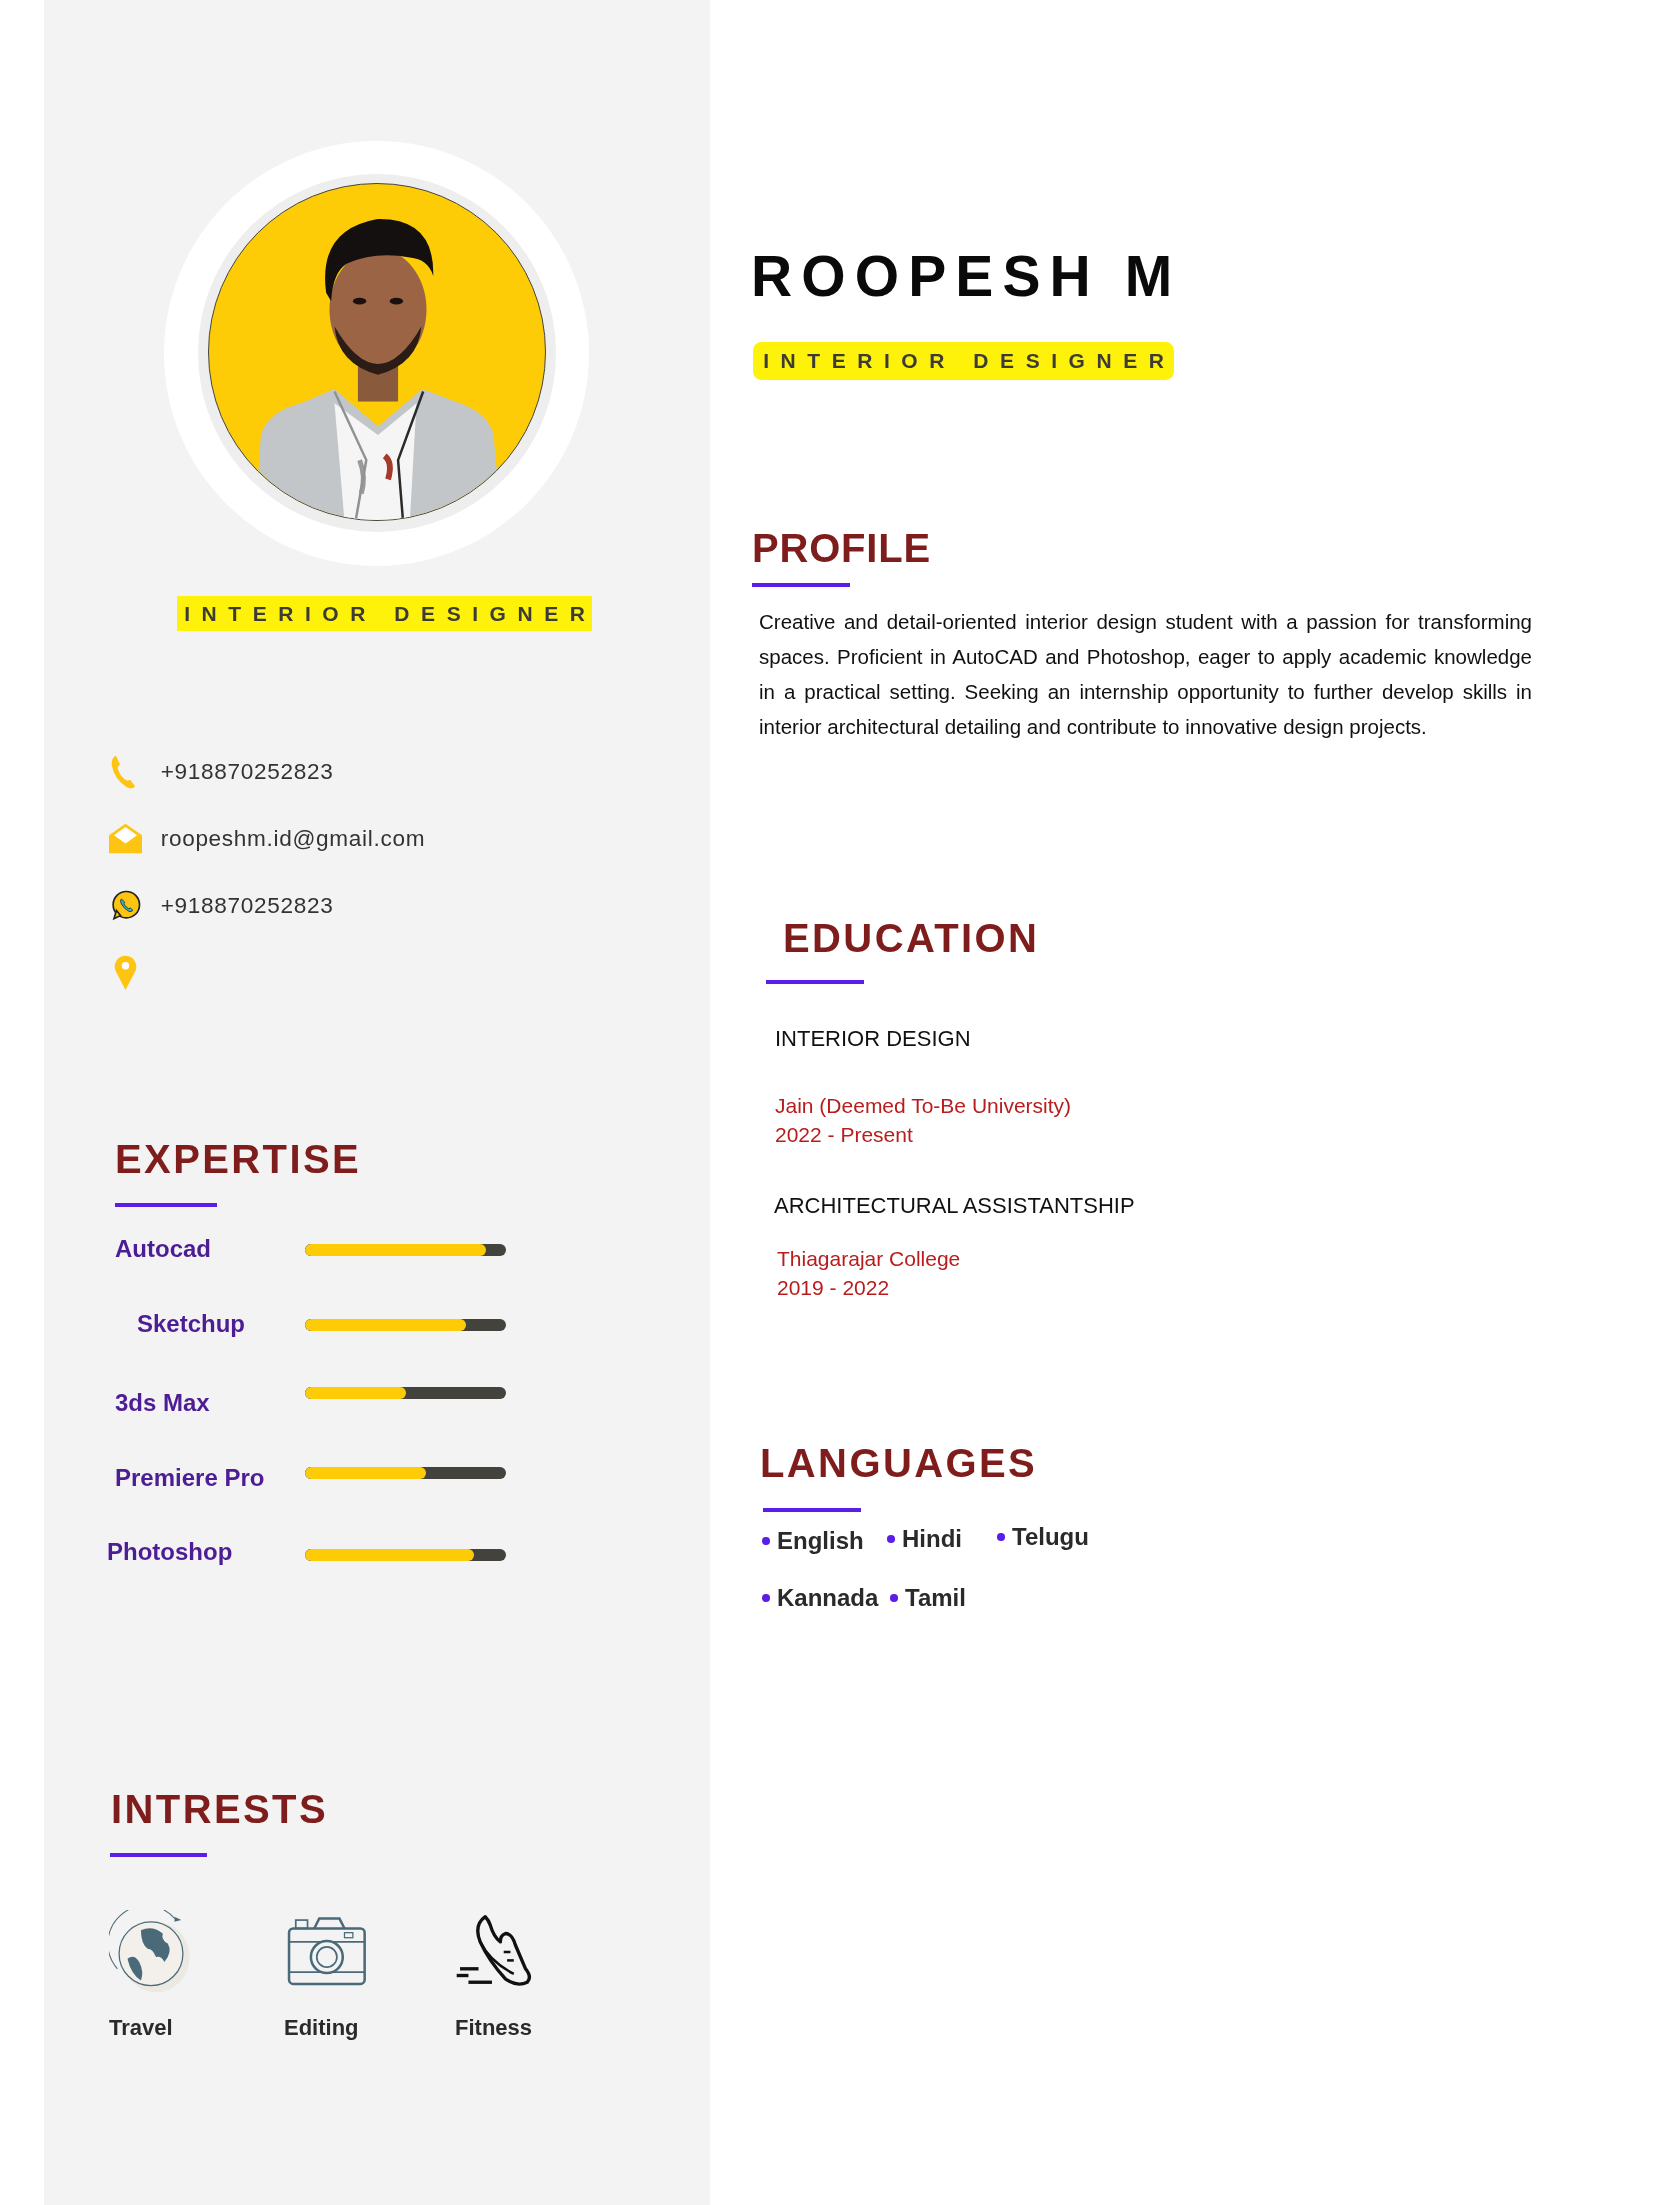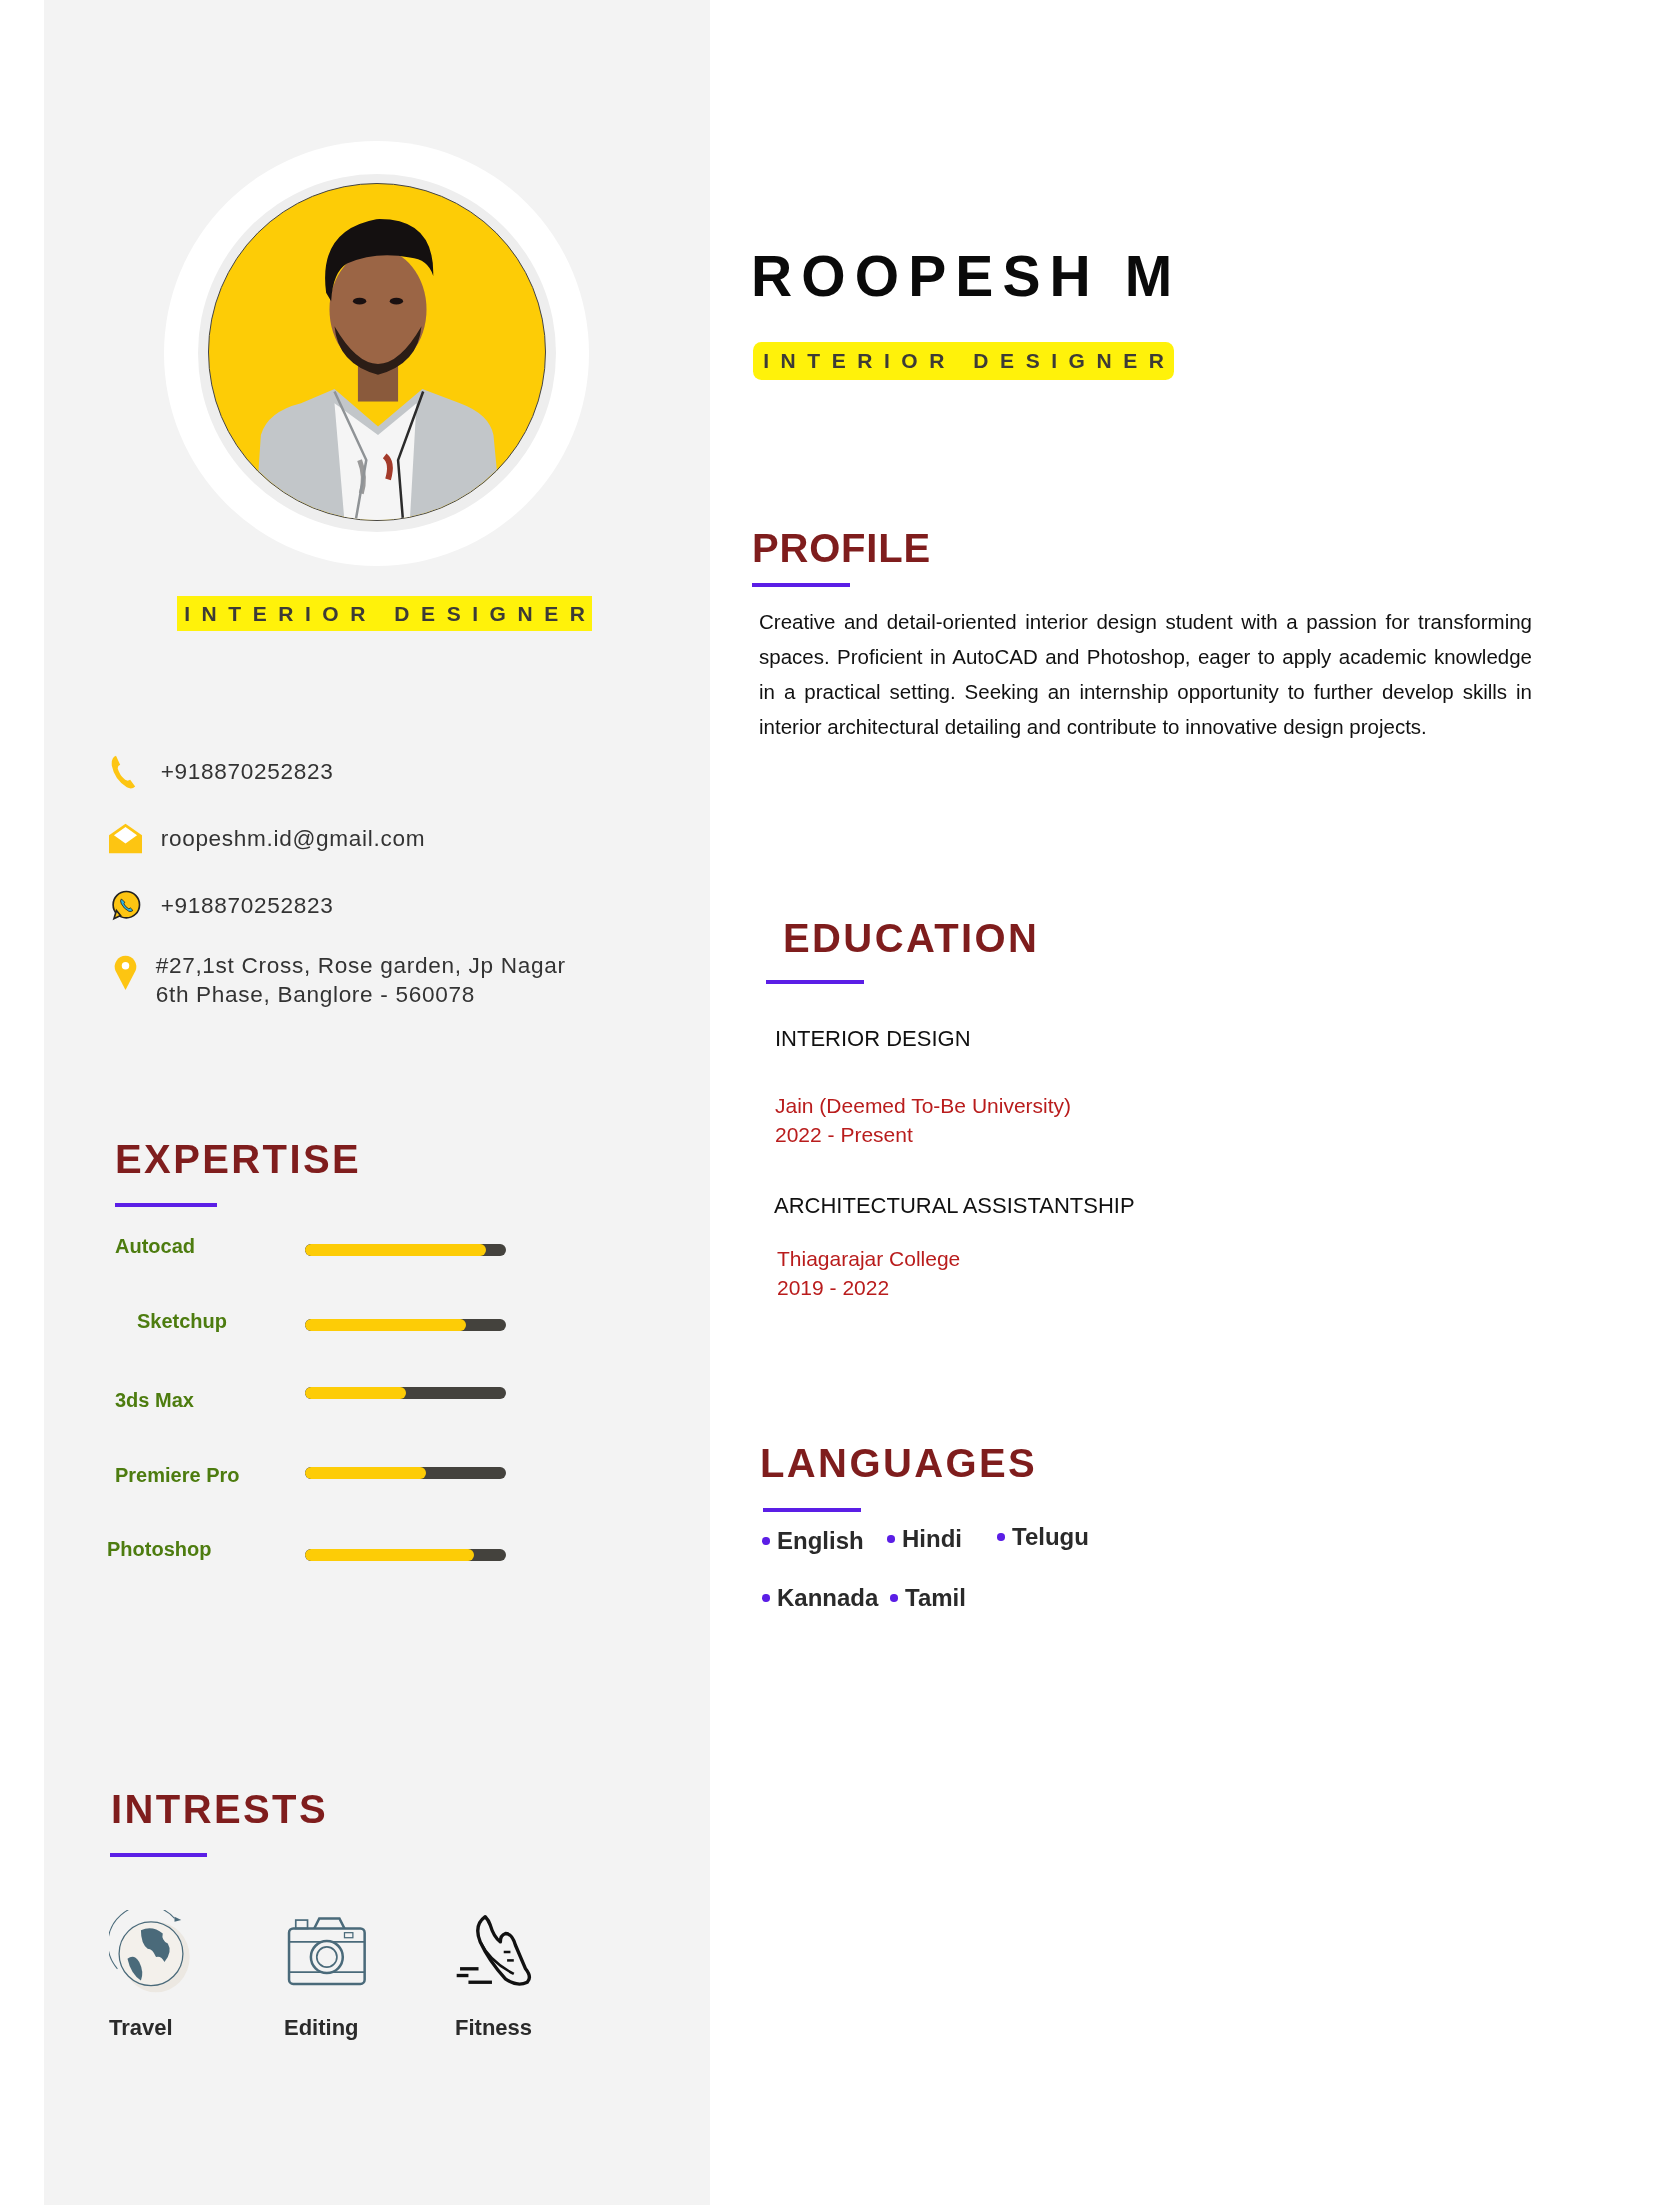--- a/index.html
+++ b/index.html
@@ -14,21 +14,21 @@
   .tag { background: #fff20a; color: #3d3b36; font-weight: bold; letter-spacing: 0.55em; display: flex;
          align-items: center; justify-content: center; white-space: nowrap; box-sizing: border-box; }
   .tag-left { left: 177px; top: 596px; width: 415px; height: 35px; font-size: 21px; padding-left: 11.7px; }
   .tag-right { left: 753px; top: 342px; width: 421px; height: 38px; font-size: 21px; border-radius: 8.4px; padding-left: 11.7px; }
   .name { left: 751px; top: 243px; font-size: 57px; font-weight: bold; letter-spacing: 0.16em; color: #0a0a0a; white-space: nowrap; }
   .section-title { font-size: 40px; font-weight: bold; letter-spacing: 0.06em; color: #7f1d1d; white-space: nowrap; }
   .underline { height: 4.2px; background: #5b1ee6; width: 98px; }
   .profile-text { left: 759px; top: 604px; width: 773px; font-size: 20.5px; line-height: 35px; text-align: justify; color: #111; }
   .contact-row { display: flex; align-items: center; font-size: 22.6px; color: #333; letter-spacing: 0.03em; white-space: nowrap; }
   .contact-icon { width: 37px; height: 37px; display: flex; align-items: center; justify-content: center; margin-right: 16.7px; }
-  .skill-label { font-size: 20px; font-weight: bold; color: #4d7c0f; white-space: nowrap; }
+  .skill-label { font-size: 24px; font-weight: bold; color: #4c1d95; white-space: nowrap; }
   .skill-bar { height: 11.7px; width: 201px; background: #44423d; border-radius: 5.9px; overflow: hidden; }
   .skill-fill { height: 100%; background: #fdcc06; border-radius: 5.9px; }
   .edu-text { font-size: 21px; color: #b91c1c; white-space: nowrap; line-height: 29px; }
   .edu-head { font-size: 22px; color: #111; white-space: nowrap; }
   .lang { display: flex; align-items: center; font-size: 24px; font-weight: bold; color: #2a2a2a; white-space: nowrap; }
   .lang .dot { width: 7.5px; height: 7.5px; border-radius: 50%; background: #5b1ee6; margin-right: 7.5px; }
   .interest { width: 134px; display: flex; flex-direction: column; align-items: flex-start; }
   .interest-label { font-size: 22px; font-weight: bold; color: #2a2a2a; margin-top: 18.4px; white-space: nowrap; }
 </style>
 </head>
@@ -95,24 +95,20 @@
   <span>+918870252823</span>
 </div>
 
 <div class="abs contact-row" style="left:107px; top:951px; align-items:flex-start;">
   <span class="contact-icon" style="margin-top:3.3px; margin-right:11.7px;">
     <svg width="25" height="37" viewBox="0 0 30 44">
         <path d="M15 43 L3 20 A13 13 0 1 1 27 20 Z" fill="#fdc512"></path>
         <circle cx="15" cy="14" r="4.5" fill="#fff"></circle>
       </svg>
   </span>
-  <div style="line-height:29px;">
-    <div>#27,1st Cross, Rose garden, Jp Nagar</div>
-    <div>6th Phase, Banglore - 560078</div>
-  </div>
 </div>
 
 <div class="abs section-title" style="left:115px; top:1137px;">EXPERTISE</div>
 <div class="abs underline" style="left:115px; top:1203px; width:102px;"></div>
 
 <div class="abs skill-label" style="left:115px; top:1235px;">Autocad</div>
 <div class="abs skill-bar" style="left:305px; top:1244px;">
     <div class="skill-fill" style="width:90%;"></div>
   </div>
 

